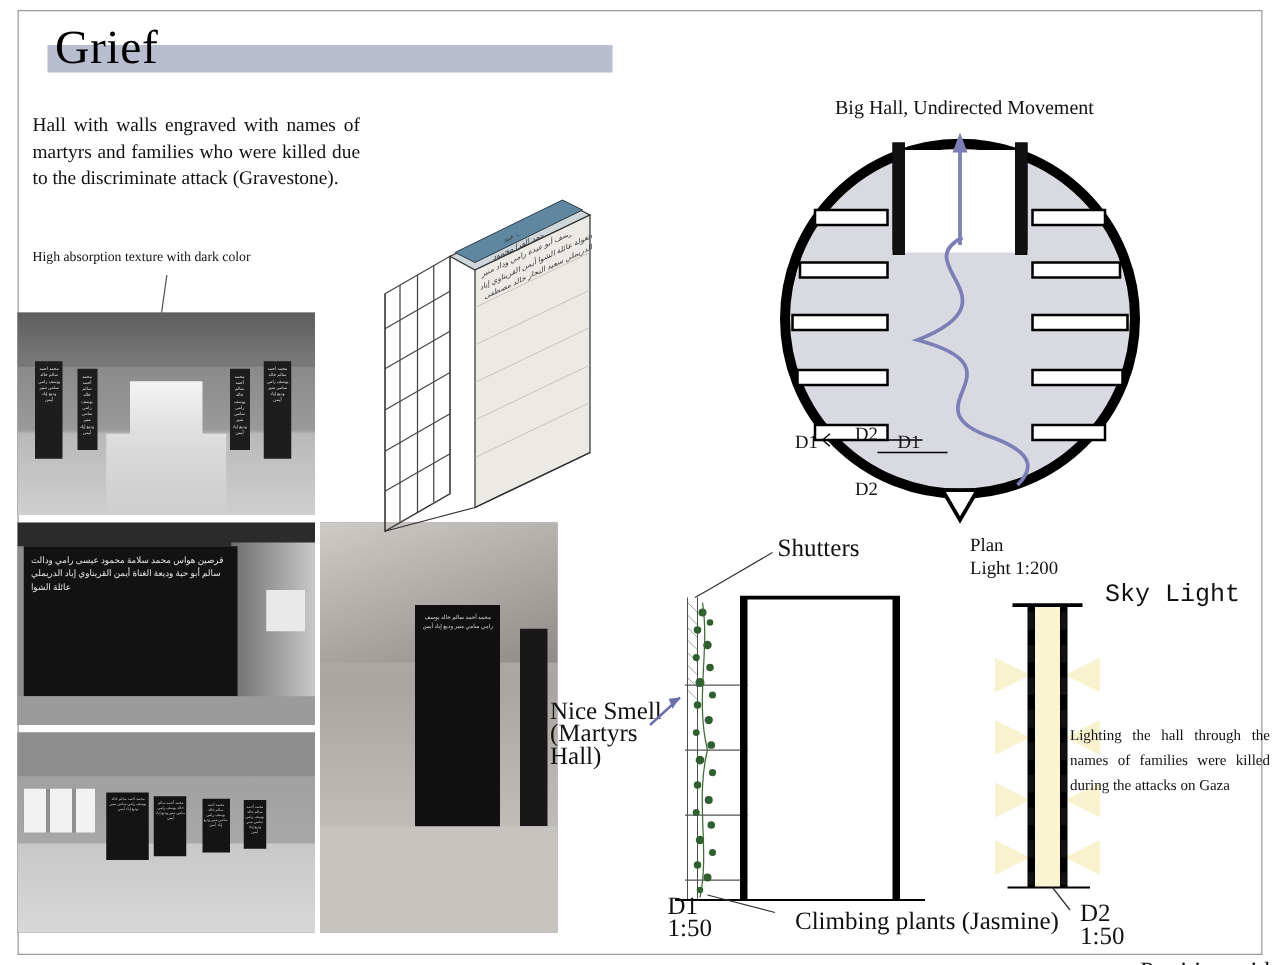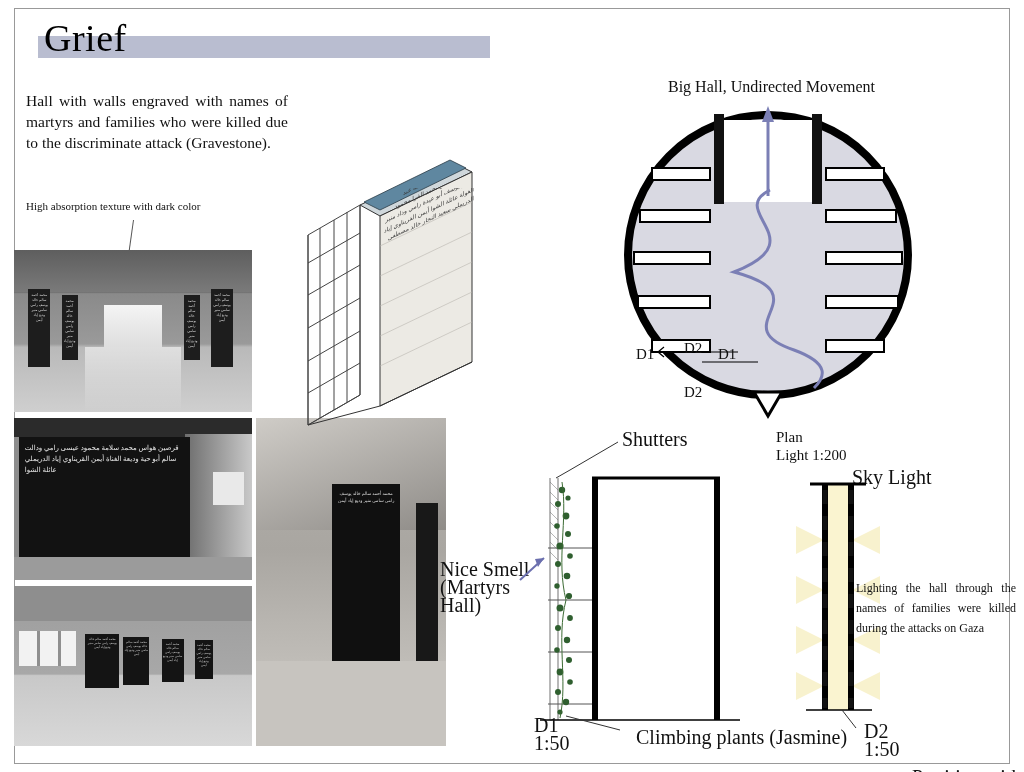--- a/index.html
+++ b/index.html
@@ -415,21 +415,21 @@
       <path d="M44,128 l-9,1 l3,8 z" fill="#6b6fae"></path>
     </svg>
   </div>
 
   <div class="sec-label" style="left:534px;top:716px;">
     <div>D1</div>
     <div>1:50</div>
   </div>
   <div class="sec-label" style="left:636px;top:728px;">Climbing plants (Jasmine)</div>
 
-  <div class="sec-label" style="left:852px;top:468px;">Sky Light</div>
+  <div class="sec-label" style="left:884px;top:468px;font-family:Liberation Mono, monospace;">Sky Light</div>
 
   <div style="position:absolute;left:780px;top:470px;width:120px;height:280px;">
     <svg width="120" height="280" viewBox="0 0 120 280">
 
       <g fill="#f7f0c6" opacity="0.85">
         <path d="M44,70 L16,56 L16,84 Z"></path>
         <path d="M44,120 L16,106 L16,134 Z"></path>
         <path d="M44,170 L16,156 L16,184 Z"></path>
         <path d="M44,216 L16,202 L16,230 Z"></path>
         <path d="M72,70 L100,56 L100,84 Z"></path>

